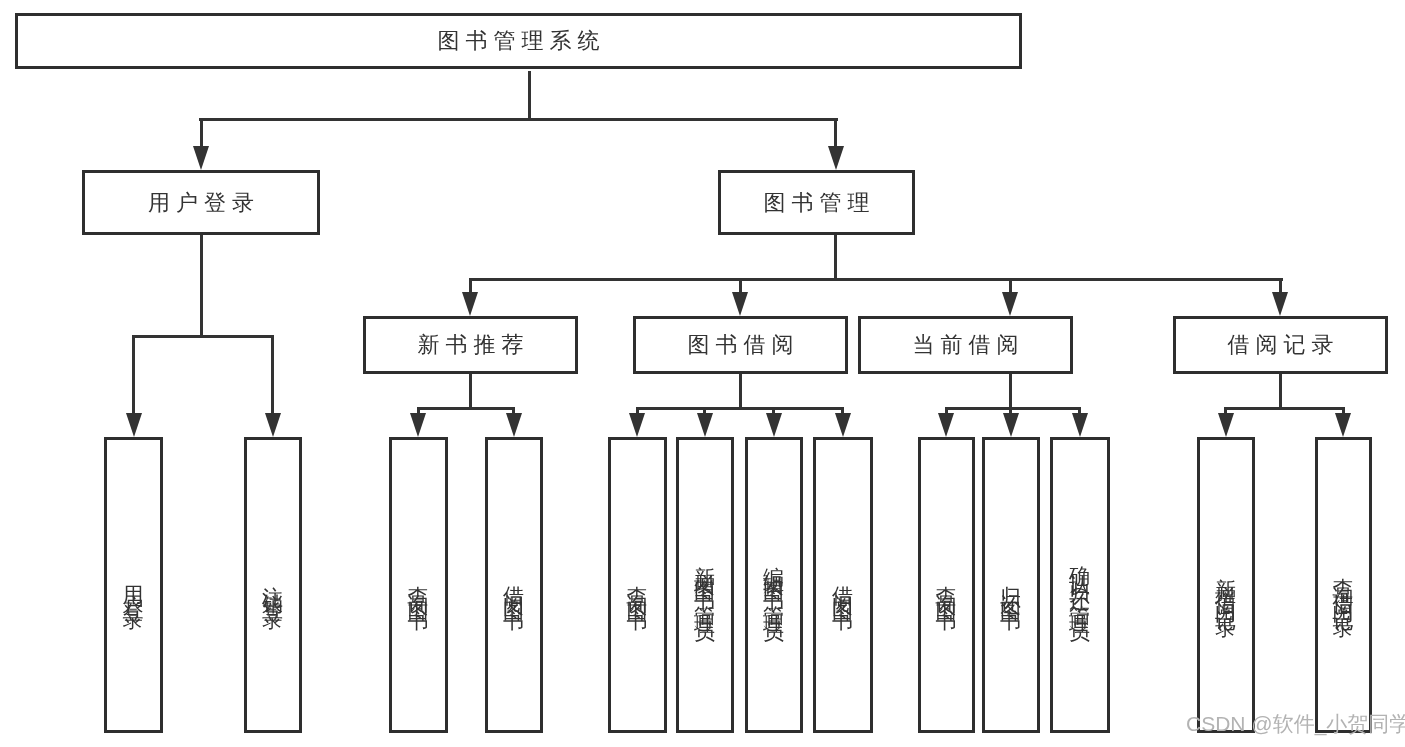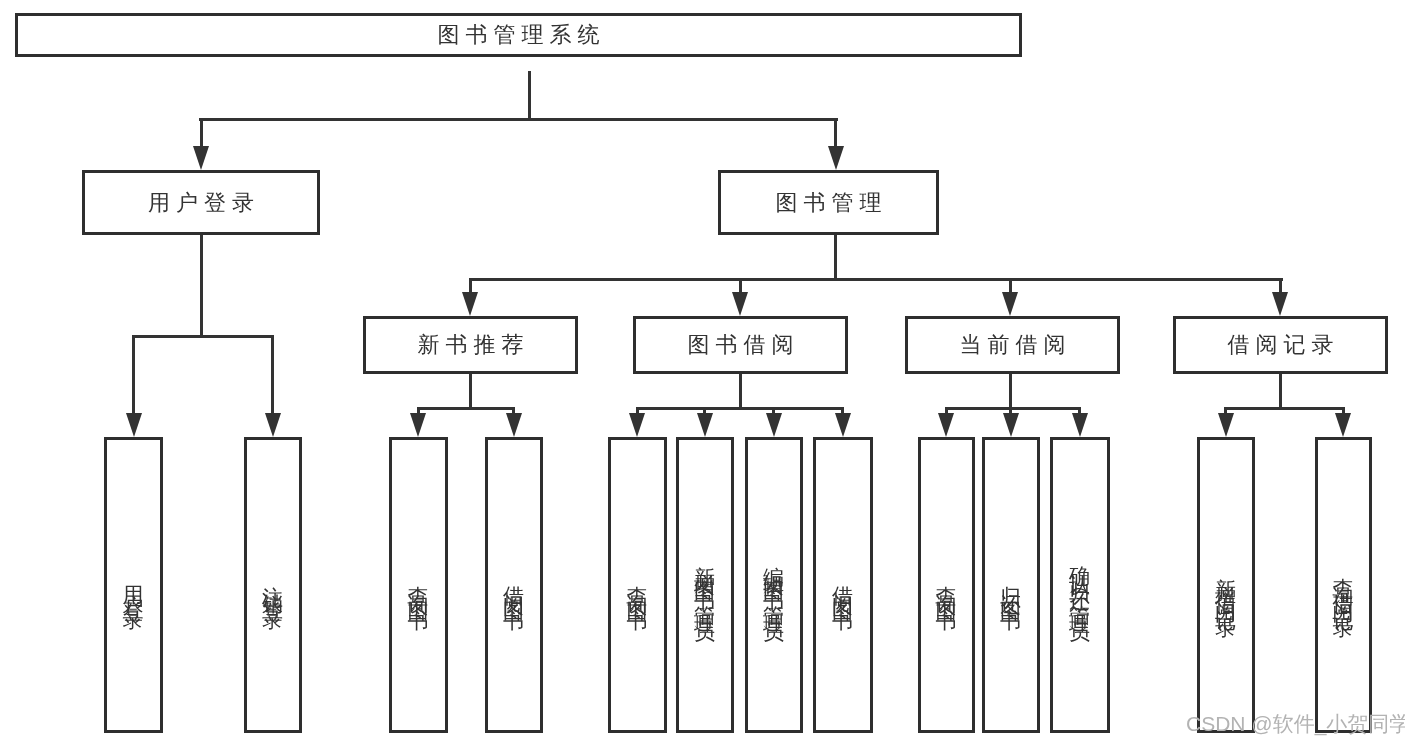--- a/index.html
+++ b/index.html
@@ -25,35 +25,35 @@
   .watermark{
     position:absolute;left:1186px;top:710px;font-size:21px;color:#b3b3b3;
     white-space:nowrap;z-index:5;
   }
 </style>
 </head>
 <body>
 
 <div class="canvas">
 
-  <div class="box" style="left:15px;top:13px;width:1007px;height:44px;">
+  <div class="box" style="left:15px;top:13px;width:1007px;height:56px;">
     <span class="h-label">图书管理系统</span>
   </div>
 
   <div class="line" style="left:528px;top:71px;width:3px;height:49px;"></div>
   <div class="line" style="left:199px;top:118px;width:639px;height:3px;"></div>
   <div class="line" style="left:200px;top:118px;width:3px;height:32px;"></div>
   <div class="arrowhead" style="left:193px;top:146px;"></div>
   <div class="line" style="left:834px;top:118px;width:3px;height:32px;"></div>
   <div class="arrowhead" style="left:828px;top:146px;"></div>
 
   <div class="box" style="left:82px;top:170px;width:238px;height:65px;">
     <span class="h-label">用户登录</span>
   </div>
-  <div class="box" style="left:718px;top:170px;width:221px;height:65px;">
+  <div class="box" style="left:718px;top:170px;width:197px;height:65px;">
     <span class="h-label">图书管理</span>
   </div>
 
   <div class="line" style="left:200px;top:235px;width:3px;height:102px;"></div>
   <div class="line" style="left:132px;top:335px;width:142px;height:3px;"></div>
   <div class="line" style="left:132px;top:335px;width:3px;height:80px;"></div>
   <div class="arrowhead" style="left:126px;top:413px;"></div>
   <div class="line" style="left:271px;top:335px;width:3px;height:80px;"></div>
   <div class="arrowhead" style="left:265px;top:413px;"></div>
 
@@ -67,21 +67,21 @@
   <div class="arrowhead" style="left:1002px;top:292px;"></div>
   <div class="line" style="left:1279px;top:278px;width:3px;height:18px;"></div>
   <div class="arrowhead" style="left:1272px;top:292px;"></div>
 
   <div class="box" style="left:633px;top:316px;width:215px;height:58px;">
     <span class="h-label">图书借阅</span>
   </div>
   <div class="box" style="left:363px;top:316px;width:215px;height:58px;">
     <span class="h-label">新书推荐</span>
   </div>
-  <div class="box" style="left:905px;top:316px;width:215px;height:58px;">
+  <div class="box" style="left:858px;top:316px;width:215px;height:58px;">
     <span class="h-label">当前借阅</span>
   </div>
   <div class="box" style="left:1173px;top:316px;width:215px;height:58px;">
     <span class="h-label">借阅记录</span>
   </div>
 
   <div class="line" style="left:469px;top:374px;width:3px;height:35px;"></div>
   <div class="line" style="left:739px;top:374px;width:3px;height:35px;"></div>
   <div class="line" style="left:1009px;top:374px;width:3px;height:35px;"></div>
   <div class="line" style="left:1279px;top:374px;width:3px;height:35px;"></div>

